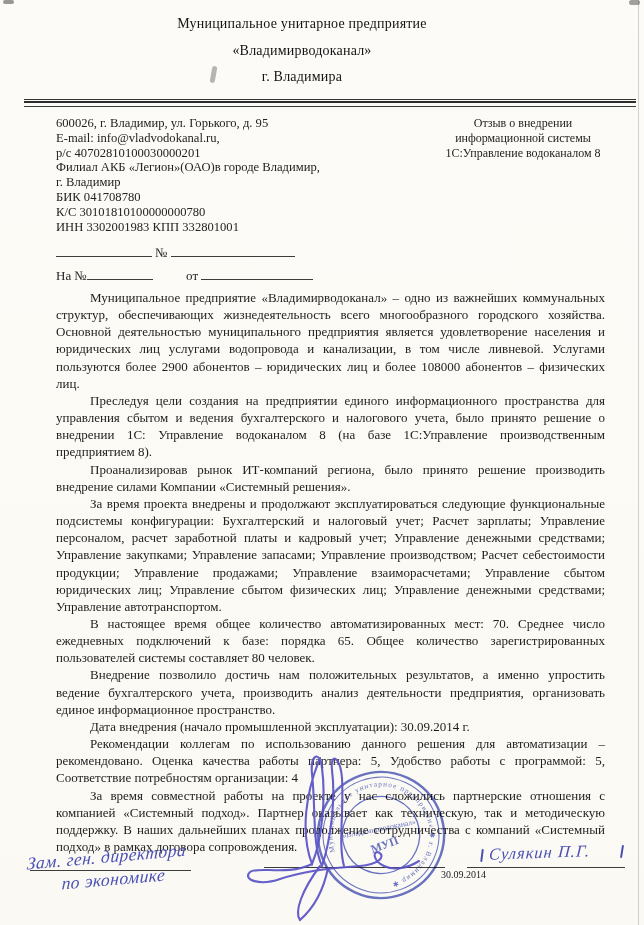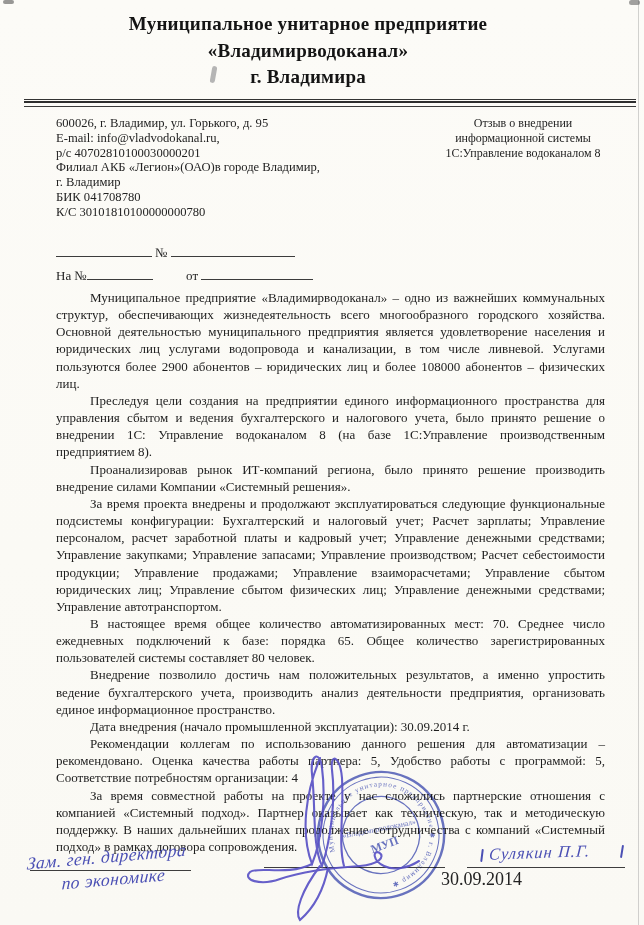--- a/index.html
+++ b/index.html
@@ -3,42 +3,42 @@
 <meta charset="utf-8">
 <style>
   html,body{margin:0;padding:0;background:#e8e8e8;}
   .page{
     position:relative;width:644px;height:925px;margin:0 auto;
     background:linear-gradient(180deg,#fcfbf7 0%,#fbfaf5 60%,#faf9f4 100%);
     font-family:"Liberation Serif","DejaVu Serif",serif;color:#1f1f1f;overflow:hidden;
   }
   
   .title{
-    position:absolute;top:11px;left:12px;width:592px;text-align:center;
-    font-weight:700;font-size:19px;line-height:26.5px;color:#141414;
+    position:absolute;top:11px;left:6px;width:592px;text-align:center;
+    font-weight:400;font-size:14px;line-height:26.5px;color:#141414;
     letter-spacing:.2px;
   }
   .rule{position:absolute;top:99px;left:24px;width:612px;height:6px;
     border-top:1.5px solid #333;border-bottom:1.5px solid #3a3a3a;}
   .rule-mid{height:2px;background:#2e2e2e;margin-top:1px;}
   
   .addr{position:absolute;left:56px;top:116px;width:320px;
     font-size:12.6px;line-height:14.8px;color:#232323;}
   .subject{position:absolute;left:412px;top:116px;width:222px;text-align:center;
     font-size:12px;line-height:15.2px;color:#232323;}
   
   .refline{position:absolute;left:56px;font-size:13px;color:#232323;white-space:nowrap;}
   .blank{display:inline-block;border-bottom:1px solid #3c3c3c;height:13px;vertical-align:baseline;}
   
   .bodytext{position:absolute;left:56px;top:289px;width:549px;
     font-size:13px;line-height:17.15px;text-align:justify;color:#1d1d1d;}
   .bodytext p{margin:0;text-indent:34px;}
   
   .uline{position:absolute;height:1px;background:#3d3d3d;z-index:2;}
-  .date{position:absolute;left:441px;top:869px;font-size:18px;color:#222;z-index:3;}
+  .date{position:absolute;left:441px;top:869px;font-size:10px;color:#222;z-index:3;}
   .hand{font-style:italic;color:var(--ink,#4a4fb4);}
   .hand-left{position:absolute;left:26px;top:843px;width:220px;z-index:6;
     font-size:17.5px;line-height:23px;transform:rotate(-5deg) skewX(-8deg);letter-spacing:.5px;}
   .hand-left .l2{display:block;margin-left:36px;}
   .hand-name{position:absolute;left:489px;top:843px;font-size:16.5px;z-index:6;
     transform:rotate(-2deg) skewX(-6deg);letter-spacing:1px;white-space:nowrap;}
   .tick{position:absolute;width:2px;height:13px;background:var(--ink,#4a4fb4);
     border-radius:2px;z-index:6;}
   .stamp{position:absolute;left:299px;top:768px;width:164px;height:134px;
     opacity:.82;mix-blend-mode:multiply;z-index:4;}
@@ -67,20 +67,21 @@
   </div>
 
   <div class="addr">
       <div>600026,  г. Владимир,  ул. Горького, д. 95</div>
       <div>E-mail: info@vladvodokanal.ru,</div>
       <div>р/с 40702810100030000201</div>
       <div>Филиал АКБ «Легион»(ОАО)в городе Владимир,</div>
       <div>г. Владимир</div>
       <div>БИК 041708780</div>
       <div>К/С 30101810100000000780</div>
+      <div>ИНН 3302001983   КПП 332801001</div>
     </div>
 
   <div class="subject">
       <div>Отзыв о внедрении</div>
       <div>информационной системы</div>
       <div>1С:Управление водоканалом 8</div>
     </div>
 
   <div class="refline" style="top:243px;">
     <span class="blank" style="width:96px;"></span>

